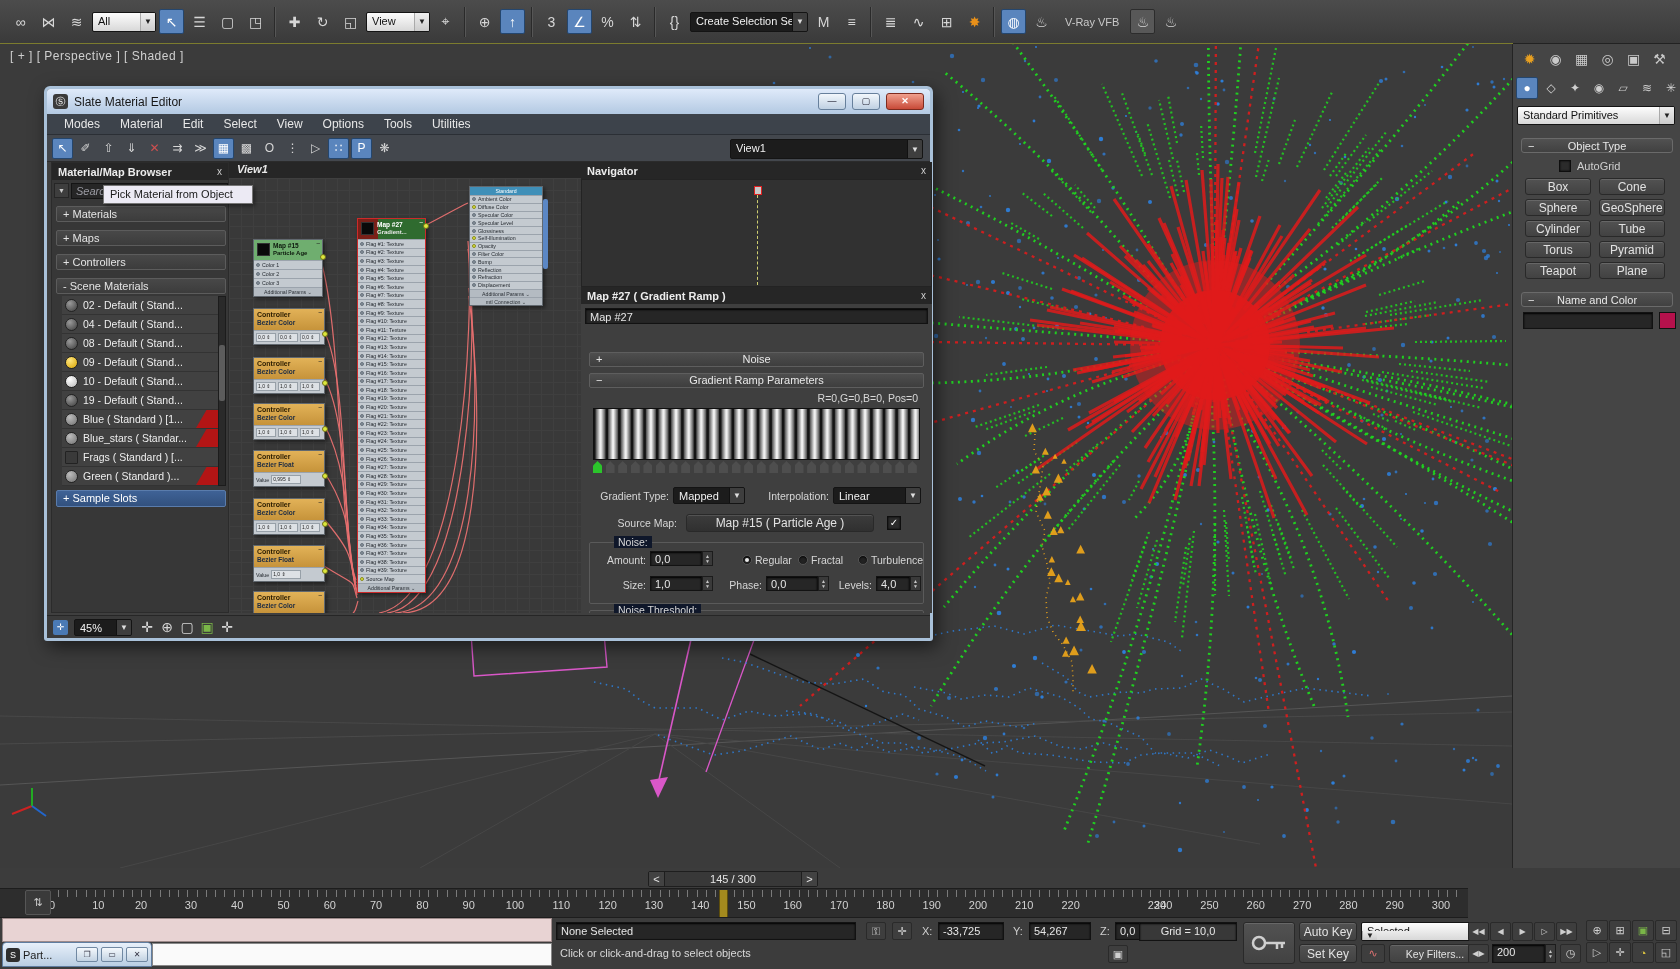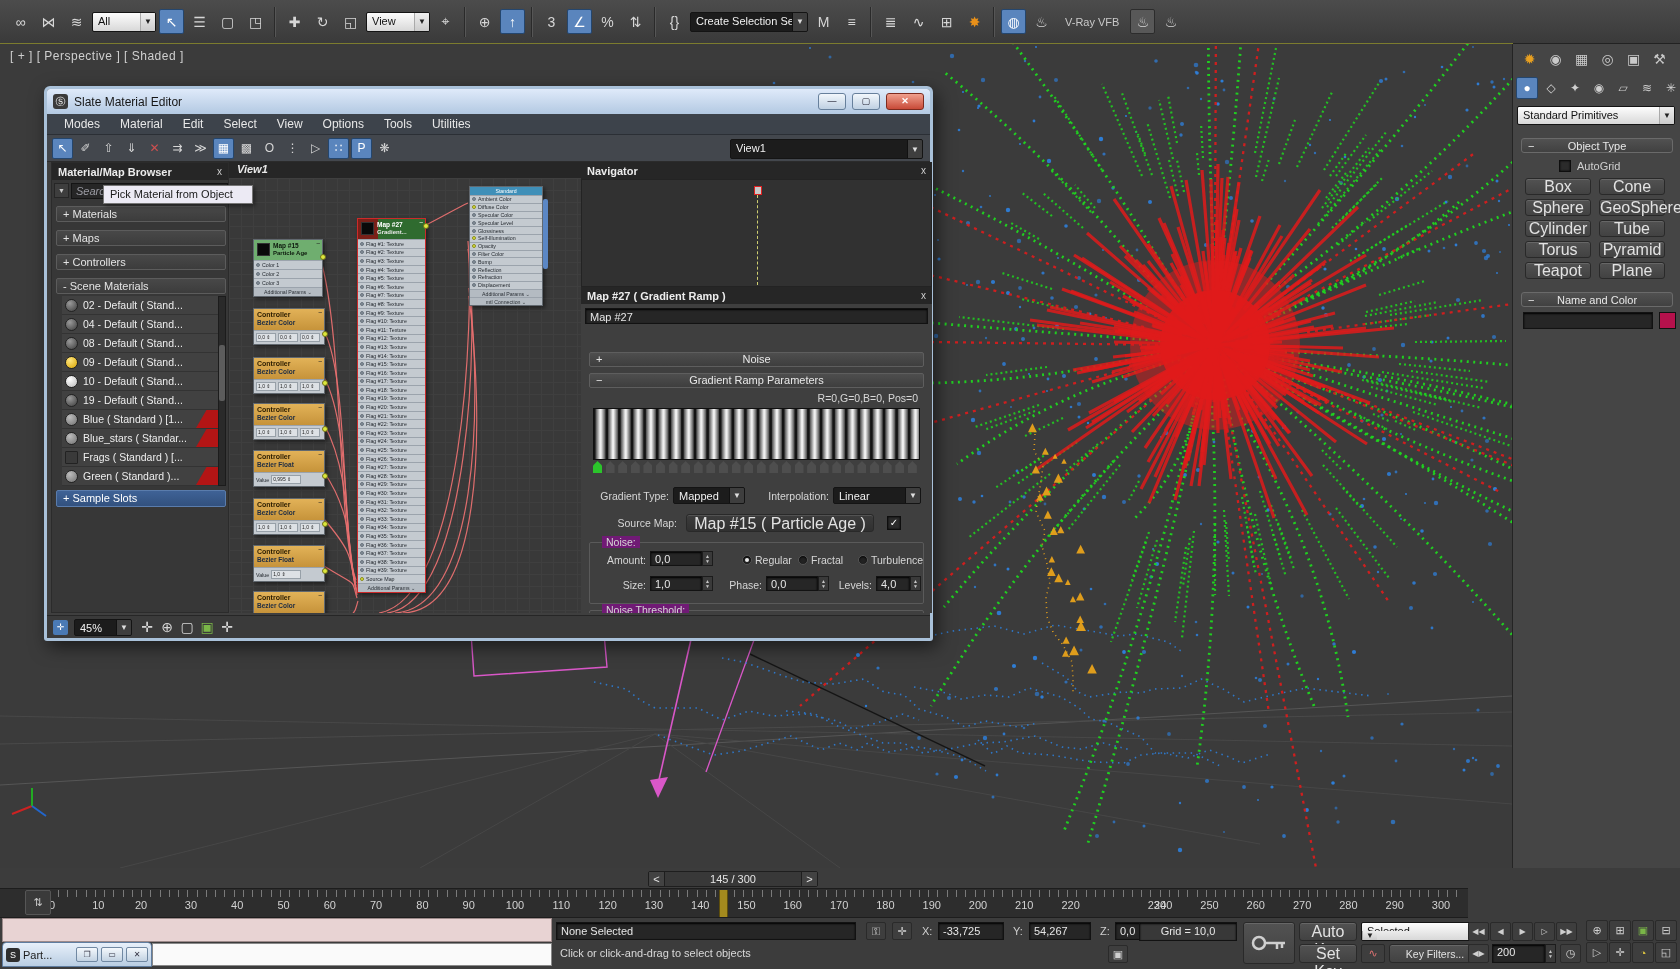--- a/index.html
+++ b/index.html
@@ -52,21 +52,21 @@
   #part-window { left:2px; top:74px; width:150px; height:25px; border:1px solid #5f7read; border:1px solid #5f7da0; border-radius:4px 4px 0 0;
     background:linear-gradient(#e7f0fa,#b9cde2); display:flex; align-items:center; padding:0 3px; gap:3px; }
   #part-window .pw-ico { width:14px; height:14px; background:#2e2e2e; border-radius:3px; color:#fff; font-size:9px; text-align:center; line-height:14px; flex:none;}
   #part-window .pw-title { font-size:11px; color:#1c1c1c; flex:1; }
   .pw-btn { width:22px; height:15px; border:1px solid #7088a2; border-radius:2px; background:linear-gradient(#f4f8fc,#c2d2e2);
     font-size:8px; color:#334; text-align:center; line-height:13px; flex:none; }
   .fld { background:#262626; border:1px solid #121212; box-shadow:inset 0 1px 2px #000;
     color:#e6e6e6; font-size:11px; padding:2px 4px; white-space:nowrap; overflow:hidden; }
   .sb-lbl { color:#cfcfcf; font-size:11px; }
   .btn { background:linear-gradient(#525252,#424242); border:1px solid #292929; border-radius:3px;
-    color:#e2e2e2; font-size:16px; text-align:center; box-shadow:inset 0 1px 0 rgba(255,255,255,.12); }
+    color:#e2e2e2; font-size:12px; text-align:center; box-shadow:inset 0 1px 0 rgba(255,255,255,.12); }
   #prompt-line { left:560px; top:79px; color:#d9d9d9; font-size:11px; }
   .mini-ico { background:#3e3e3e; border:1px solid #2a2a2a; border-radius:2px; color:#cfcfcf;
     display:flex; align-items:center; justify-content:center; font-size:11px; }
 
   
   #cmd-panel { left:1512px; top:44px; width:168px; height:871px; background:#454545; border-left:1px solid #242424; z-index:3; }
   .cp-tab { width:25px; height:24px; display:flex; align-items:center; justify-content:center; font-size:14px; color:#c9c9c9; }
   .cp-cat { width:22px; height:22px; display:flex; align-items:center; justify-content:center; font-size:12px; color:#cfcfcf; border-radius:2px; }
   .cp-cat.active { background:#5a85bd; border:1px solid #24466e; color:#fff; }
   .rollout-hdr { border:1px solid #6a6a6a; border-radius:3px; background:linear-gradient(#515151,#414141);
@@ -158,21 +158,21 @@
     background:#4e4e4e; flex:none; }
   .plabel { position:absolute; color:#d6d6d6; font-size:10.5px; }
   .pfield { position:absolute; display:flex; }
   .pfield .fld { height:15px; line-height:10px; }
   .spinner { width:11px; height:15px; background:#3a3a3a; border:1px solid #1c1c1c; color:#c6c6c6;
     font-size:5px; display:flex; flex-direction:column; align-items:center; justify-content:center; line-height:5px; }
   .radio { display:flex; align-items:center; gap:3px; color:#d6d6d6; font-size:10.5px; position:absolute; }
   .radio .rdot { width:10px; height:10px; border-radius:50%; background:#222; border:1px solid #555; box-shadow:inset 0 1px 2px #000; position:relative; }
   .radio.sel .rdot::after { content:""; position:absolute; left:2px; top:2px; width:4px; height:4px; border-radius:50%; background:#e8e8e8; }
   #noise-group, #thresh-group { position:absolute; left:8px; border:1px solid #5a5a5a; border-radius:2px; }
-  .legend { position:absolute; top:-7px; left:12px; background:#701a75; padding:0 4px; color:#d6d6d6; font-size:10.5px; }
+  .legend { position:absolute; top:-7px; left:24px; background:#0f172a; padding:0 4px; color:#d6d6d6; font-size:10.5px; }
   #src-btn { text-align:center; }
   #slate-status { left:0; top:526px; width:883px; height:23px; background:#3a3a3a; border-top:1px solid #262626;
     display:flex; align-items:center; padding:0 6px; gap:6px; }
   #ss-ico { width:15px; height:15px; background:#4a7ab5; border-radius:2px; color:#fff; font-size:9px; text-align:center; line-height:15px; }
   #ss-text { color:#d8d8d8; font-size:11px; flex:1; }
   #tooltip { left:56px; top:96px; width:150px; height:19px; background:#eceaf4; border:1px solid #767676;
     color:#1a1a1a; font-size:11px; line-height:17px; padding:0 6px; z-index:60; box-shadow:2px 2px 4px rgba(0,0,0,.4); }
 </style>
 </head>
 <body>

